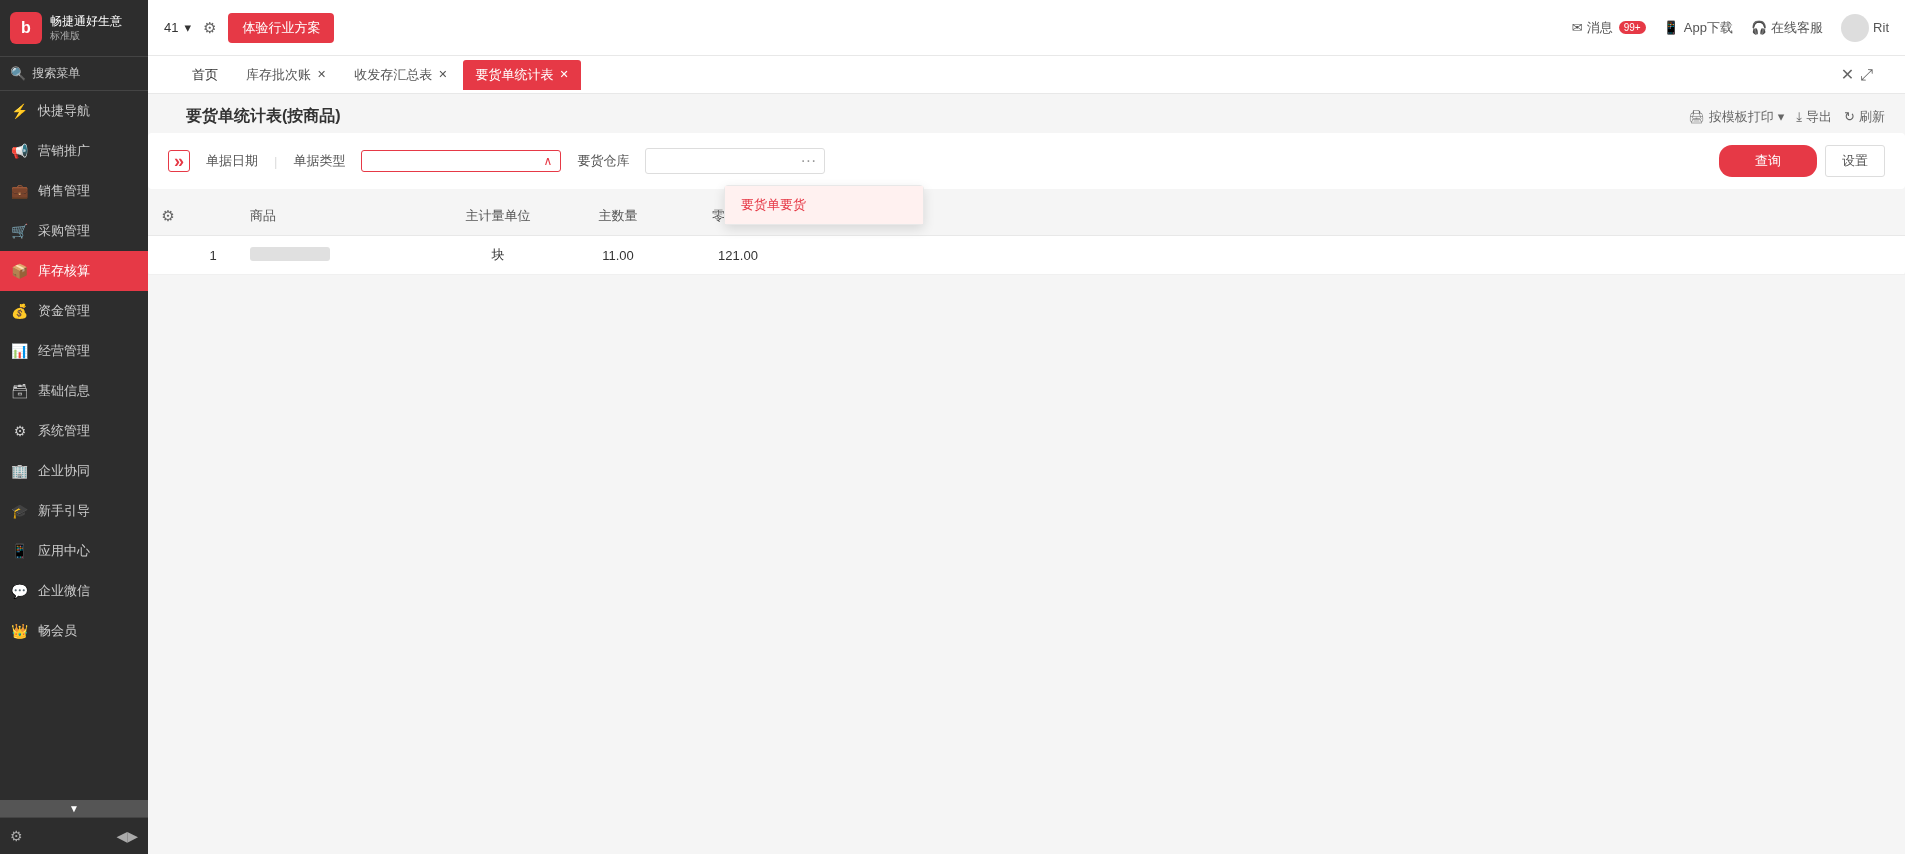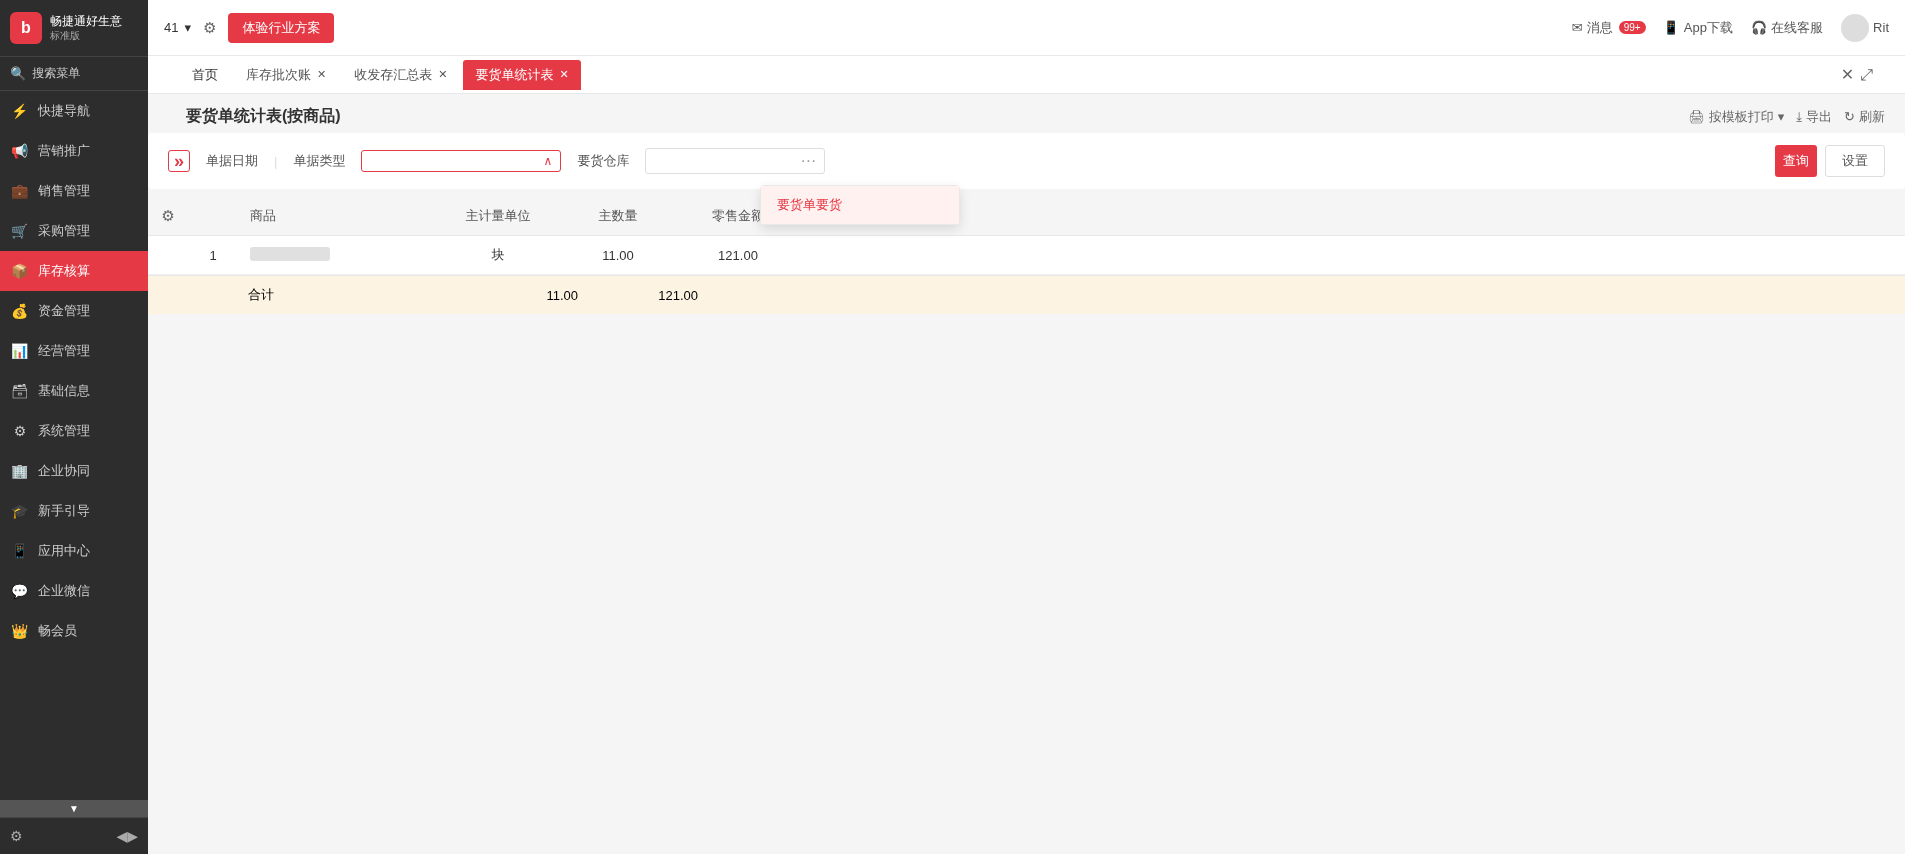--- a/index.html
+++ b/index.html
@@ -171,31 +171,31 @@
     .filter-warehouse-label { color: #555; font-size: 13px; }
     .filter-warehouse-input {
       display: flex; align-items: center; border: 1px solid #ddd; border-radius: 3px; padding: 3px 8px; min-width: 180px;
       background: #fff; cursor: pointer;
     }
     .filter-warehouse-placeholder { flex: 1; color: #999; font-size: 13px; }
     .filter-more { color: #999; font-size: 16px; cursor: pointer; }
 
     .filter-buttons { margin-left: auto; display: flex; gap: 8px; }
     .btn-query {
-      background: #e63946; color: #fff; border: none; padding: 6px 8px; border-radius: 3px; cursor: pointer; font-size: 13px;
+      background: #e63946; color: #fff; border: none; padding: 6px 36px; border-radius: 13px; cursor: pointer; font-size: 13px;
     }
     .btn-settings {
       background: #fff; color: #555; border: 1px solid #ddd; padding: 6px 16px; border-radius: 3px; cursor: pointer; font-size: 13px;
     }
 
     
     .dropdown-overlay {
       position: absolute;
       top: 52px;
-      left: 612px;
+      left: 576px;
       background: #fff;
       border: 1px solid #e8e8e8;
       border-radius: 4px;
       box-shadow: 0 4px 12px rgba(0,0,0,0.12);
       z-index: 100;
       min-width: 200px;
     }
     .dropdown-item {
       padding: 10px 16px; cursor: pointer; font-size: 13px; color: #333;
     }
@@ -451,27 +451,16 @@
               </td>
               <td class="center">块</td>
               <td class="right">11.00</td>
               <td class="right">121.00</td>
               <td></td>
             </tr>
           </tbody>
         </table>
       </div>
 
-      <div class="summary-row">
-        <div style="width:310px; padding-left:80px;">
-          <span>合计</span>
-        </div>
-        <div style="width:120px; text-align:right; padding-right:20px;">
-          <span>11.00</span>
-        </div>
-        <div style="width:120px; text-align:right; padding-right:20px;">
-          <span>121.00</span>
-        </div>
-      </div>
     </div>
 
   </div>
 </div>
 
 </body></html>

